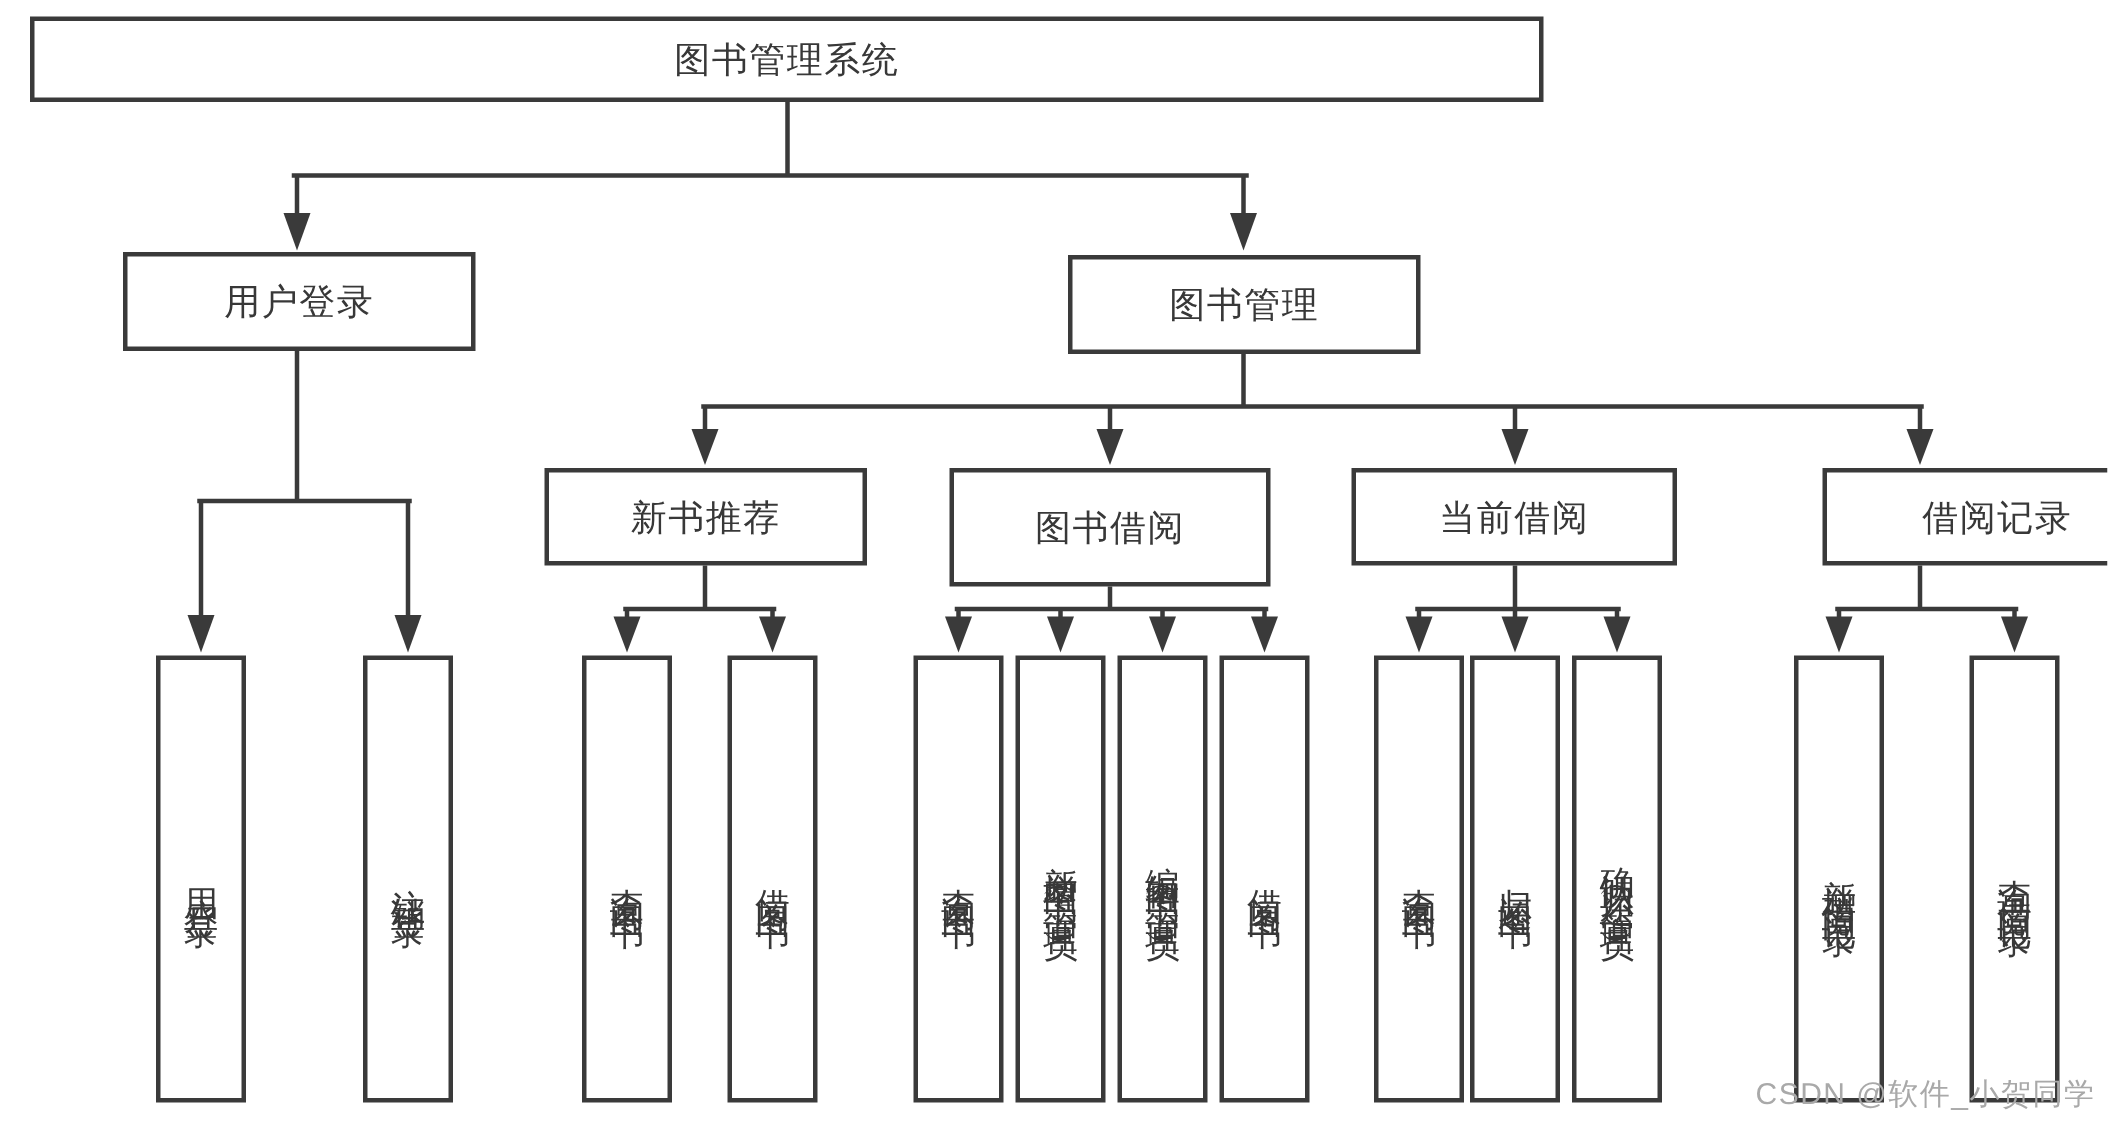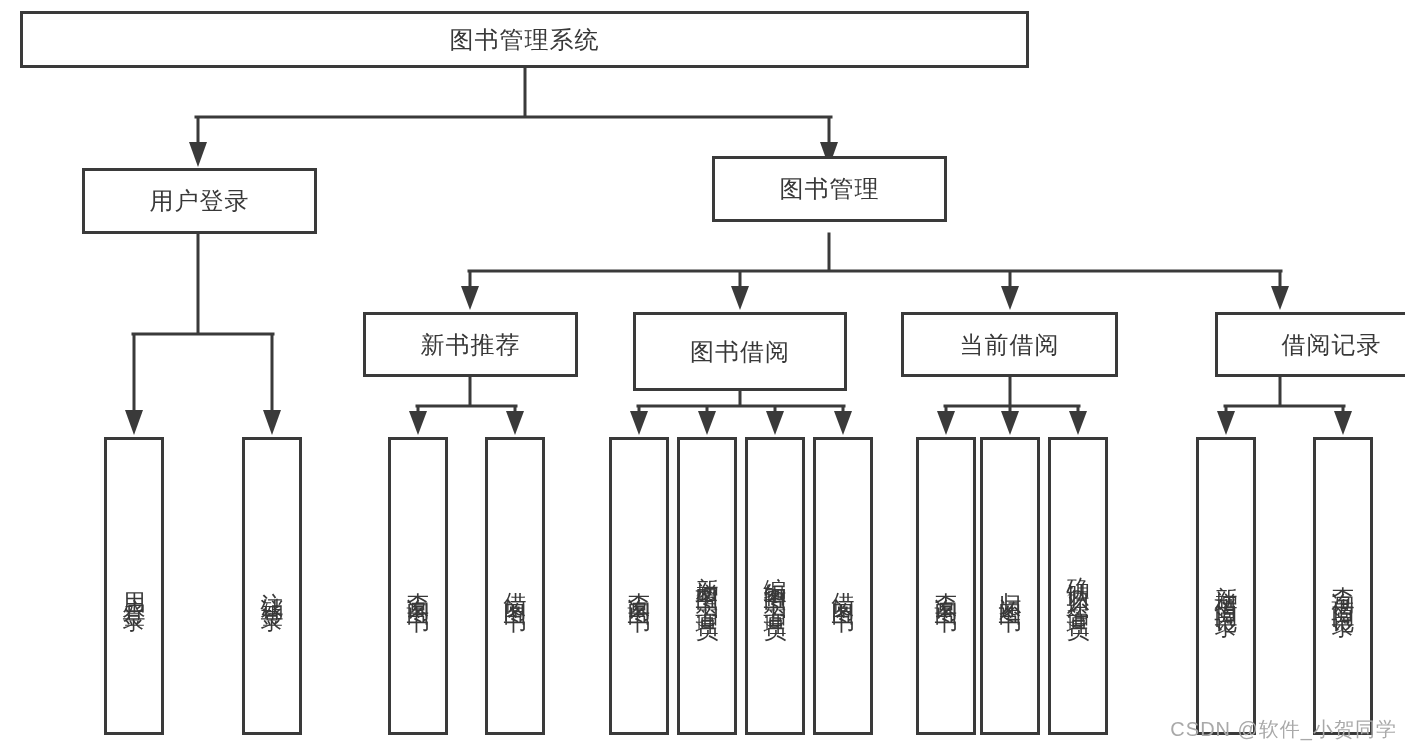--- a/index.html
+++ b/index.html
@@ -24,21 +24,21 @@
     box-sizing:border-box;
     border:3px solid var(--line);
     background:#fff;
     display:flex;align-items:center;justify-content:center;
     color:var(--text);
     text-align:right;
   }
   .hnode{font-size:24px;letter-spacing:1px;}
   .root{left:20px;top:11px;width:1009px;height:57px;}
   .n-user-login{left:82px;top:168px;width:235px;height:66px;}
-  .n-book-mgmt{left:712px;top:156px;width:235px;height:66px;}
+  .n-book-mgmt{left:712px;top:170px;width:235px;height:66px;}
   .n-new-books{left:363px;top:312px;width:215px;height:65px;font-family:Liberation Mono, monospace;}
   .n-borrow{left:633px;top:312px;width:214px;height:79px;}
   .n-current{left:901px;top:312px;width:217px;height:65px;}
   .n-records{left:1215px;top:312px;width:233px;height:65px;}
   .leaf{top:437px;width:60px;height:298px;}
   .leaf .vtext{
     writing-mode:vertical-rl;
     text-orientation:mixed;
     font-size:23px;
     letter-spacing:6px;

